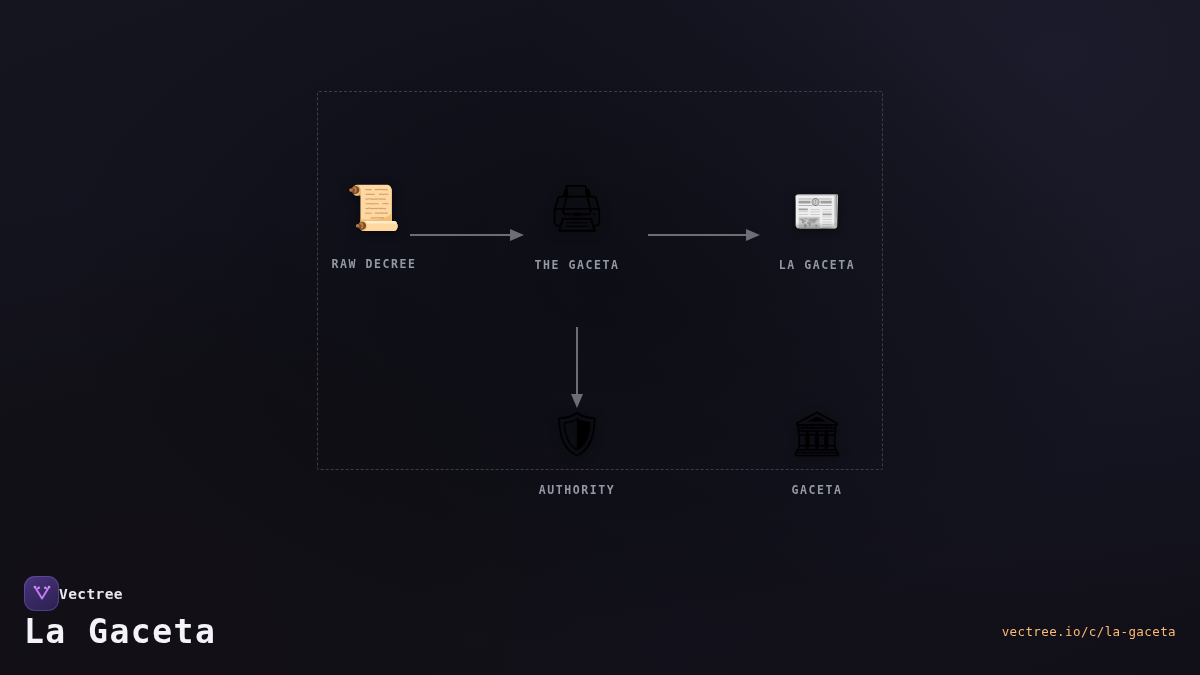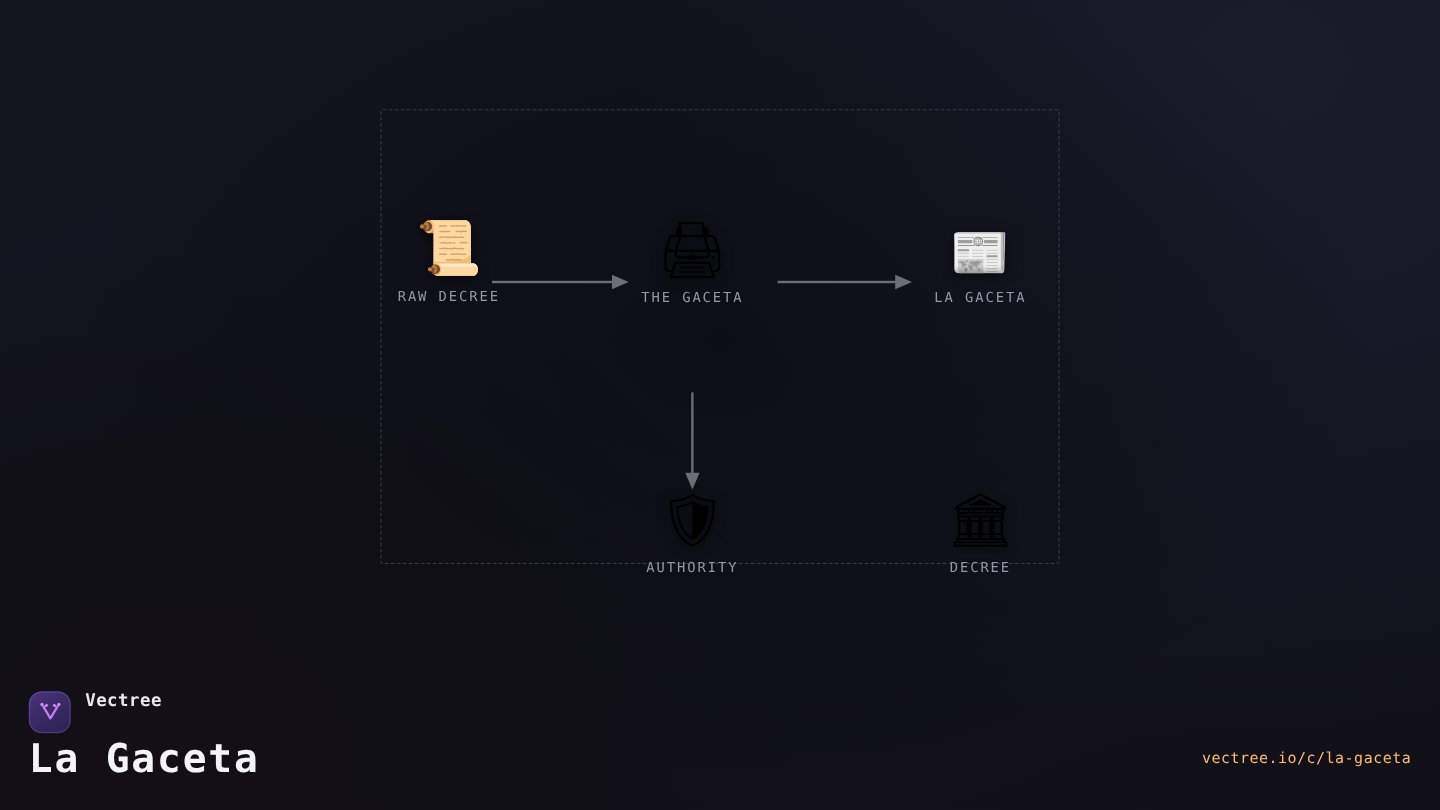--- a/index.html
+++ b/index.html
@@ -54,26 +54,27 @@
     user-select: none;
   }
   .node .glyph {
     display: block;
     line-height: 1;
     font-family: "DejaVu Sans", "Liberation Sans", sans-serif;
     text-shadow: 0 2px 10px rgba(0,0,0,0.55);
   }
   .node .label {
     display: block;
-    margin-top: 10px;
+    margin-top: 27px;
     font-family: "DejaVu Sans Mono", "Liberation Mono", monospace;
     font-size: 11.5px;
     letter-spacing: 1.6px;
     color: #9298a4;
     white-space: nowrap;
+    font-weight: bold;
   }
 
   
   .edge-h {
     position: absolute;
     height: 12px;
   }
   .edge-h .line {
     position: absolute;
     left: 0;
@@ -114,22 +115,21 @@
     border-right: 6px solid transparent;
     border-top: 14px solid #6d6d78;
   }
 
   
   .footer-brand {
     position: absolute;
     left: 24px;
     top: 576px;
     display: flex;
-    align-items: flex-start;
-    gap: 12px;
+    align-items: center;
   }
   .brand-logo {
     width: 35px;
     height: 35px;
     border-radius: 11px;
     background: linear-gradient(150deg, #4a3580 0%, #3a2a66 45%, #2b2150 100%);
     box-shadow: inset 0 0 0 1px rgba(160,120,230,0.30);
     display: flex;
     align-items: center;
     justify-content: center;
@@ -200,21 +200,21 @@
   <span class="label">LA GACETA</span>
 </div>
 
 <div class="node" style="left:577px; top:412px;">
   <span class="glyph" style="font-size:44px;">🛡</span>
   <span class="label">AUTHORITY</span>
 </div>
 
 <div class="node" style="left:817px; top:412px;">
   <span class="glyph" style="font-size:44px;">🏛</span>
-  <span class="label">DECREE</span>
+  <span class="label">GACETA</span>
 </div>
 
 <div class="footer-brand">
   <div class="brand-logo">
     <svg width="22" height="22" viewBox="0 0 24 24" aria-hidden="true">
       <path d="M6 7 L12 17 L18 7" fill="none" stroke="#c07ef0" stroke-width="2.1" stroke-linecap="round" stroke-linejoin="round"></path>
       <path d="M6 7 L4.4 4.6 M6 7 L8.3 5.4" fill="none" stroke="#c07ef0" stroke-width="1.7" stroke-linecap="round"></path>
       <path d="M18 7 L19.6 4.6 M18 7 L15.7 5.4" fill="none" stroke="#c07ef0" stroke-width="1.7" stroke-linecap="round"></path>
       <circle cx="4.3" cy="4.4" r="1.5" fill="#d489f5"></circle>
       <circle cx="8.5" cy="5.2" r="1.3" fill="#d489f5"></circle>

